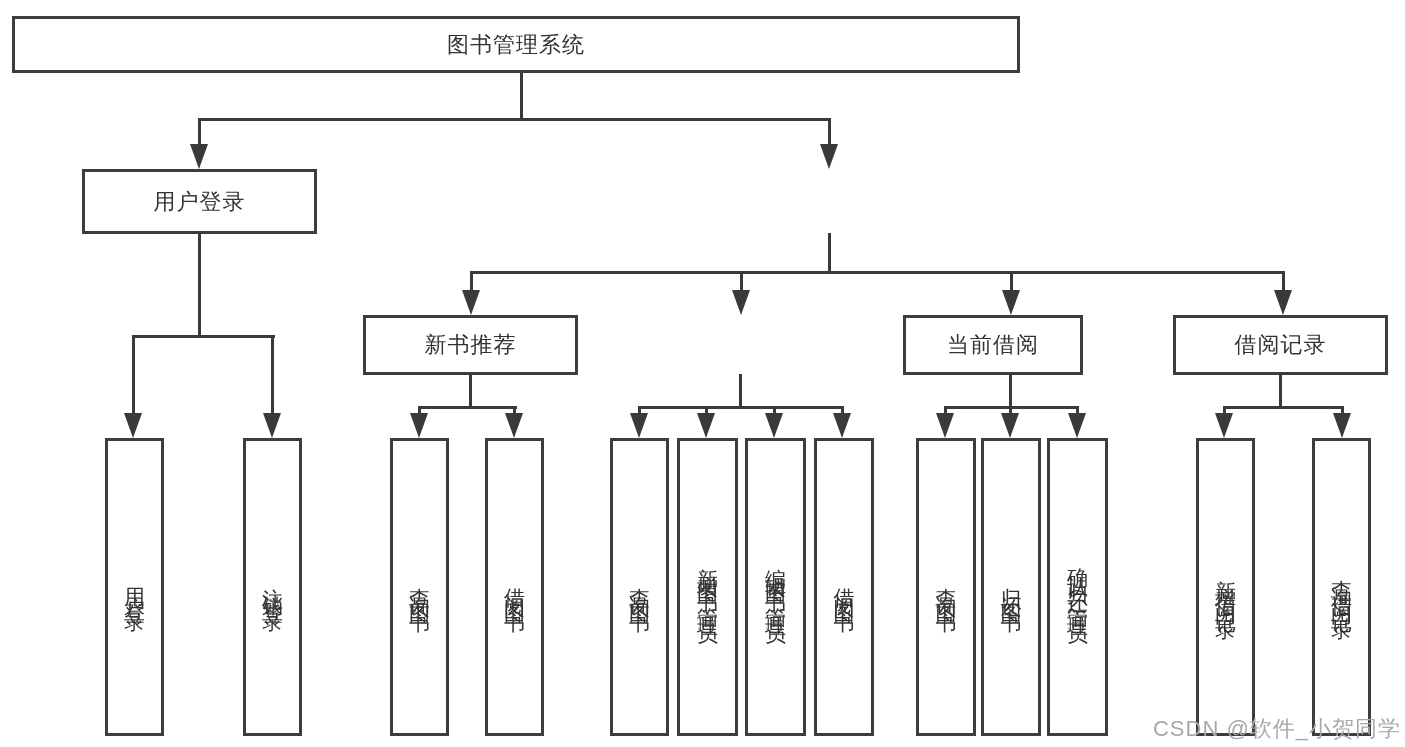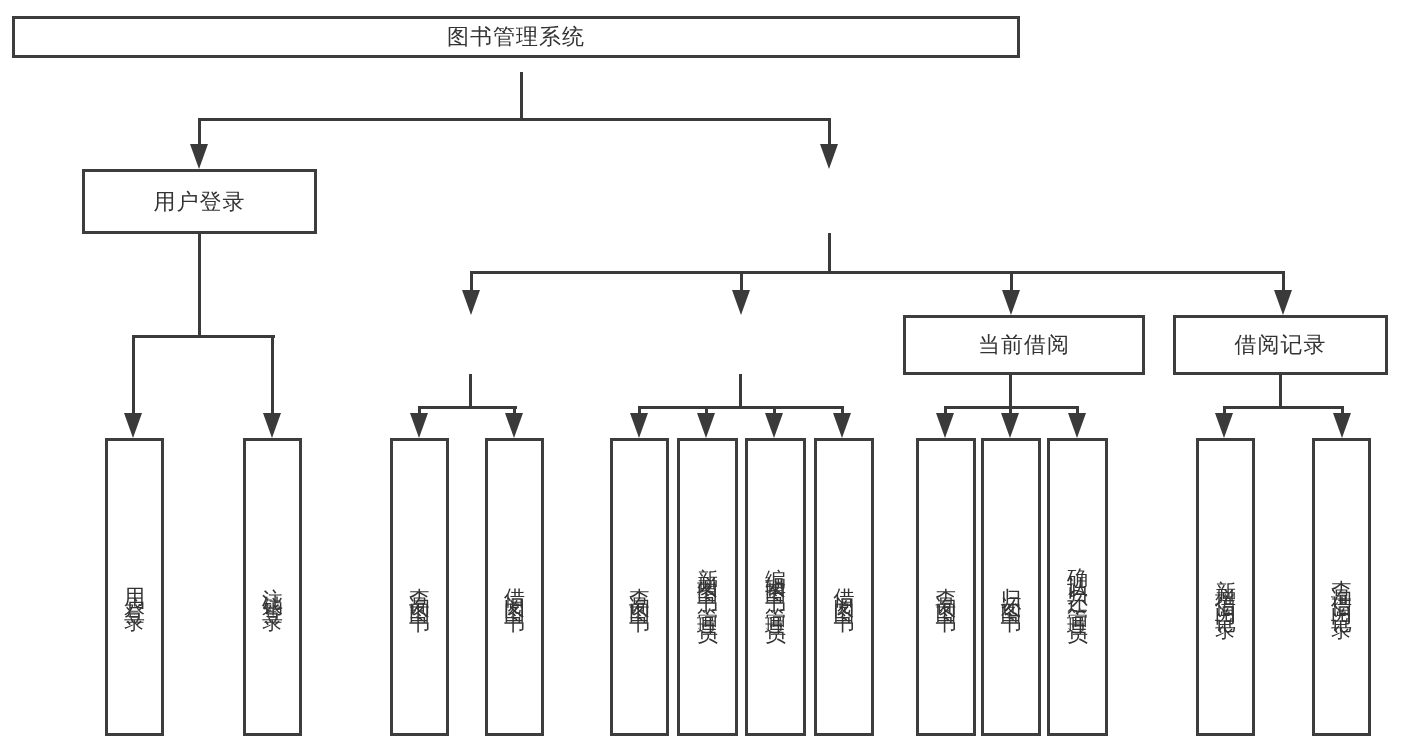--- a/index.html
+++ b/index.html
@@ -46,25 +46,26 @@
     color:#a8a8a8;
     letter-spacing:1px;
     white-space:nowrap;
   }
 </style>
 </head>
 <body>
 
 <div class="canvas">
 
-  <div class="box hbox" style="left:12px;top:16px;width:1008px;height:42px">图书管理系统</div>
+  <div class="box hbox" style="left:12px;top:16px;width:1008px;height:57px">图书管理系统</div>
 
   <div class="box hbox" style="left:82px;top:169px;width:235px;height:65px">用户登录</div>
 
-  <div class="box hbox" style="left:903px;top:315px;width:242px;height:60px">当前借阅</div>
+  <div class="box hbox" style="left:363px;top:315px;width:215px;height:60px">新书推荐</div>
+  <div class="box hbox" style="left:903px;top:315px;width:180px;height:60px">当前借阅</div>
   <div class="box hbox" style="left:1173px;top:315px;width:215px;height:60px">借阅记录</div>
 
   <div class="box vbox" style="left:105px;top:438px;width:59px;height:298px">
     <span class="vtext">用户登录</span>
   </div>
   <div class="box vbox" style="left:243px;top:438px;width:59px;height:298px">
     <span class="vtext">注销登录</span>
   </div>
 
   <div class="box vbox" style="left:390px;top:438px;width:59px;height:298px">
@@ -156,14 +157,15 @@
   <div class="line" style="left:1076px;top:406px;width:3px;height:11px"></div>
   <div class="arrow" style="left:1068px;top:413px"></div>
 
   <div class="line" style="left:1279px;top:374px;width:3px;height:35px"></div>
   <div class="line" style="left:1223px;top:406px;width:121px;height:3px"></div>
   <div class="line" style="left:1223px;top:406px;width:3px;height:11px"></div>
   <div class="arrow" style="left:1215px;top:413px"></div>
   <div class="line" style="left:1341px;top:406px;width:3px;height:11px"></div>
   <div class="arrow" style="left:1333px;top:413px"></div>
 
+  <div class="watermark">CSDN @软件_小贺同学</div>
 
 </div>
 
 </body></html>

